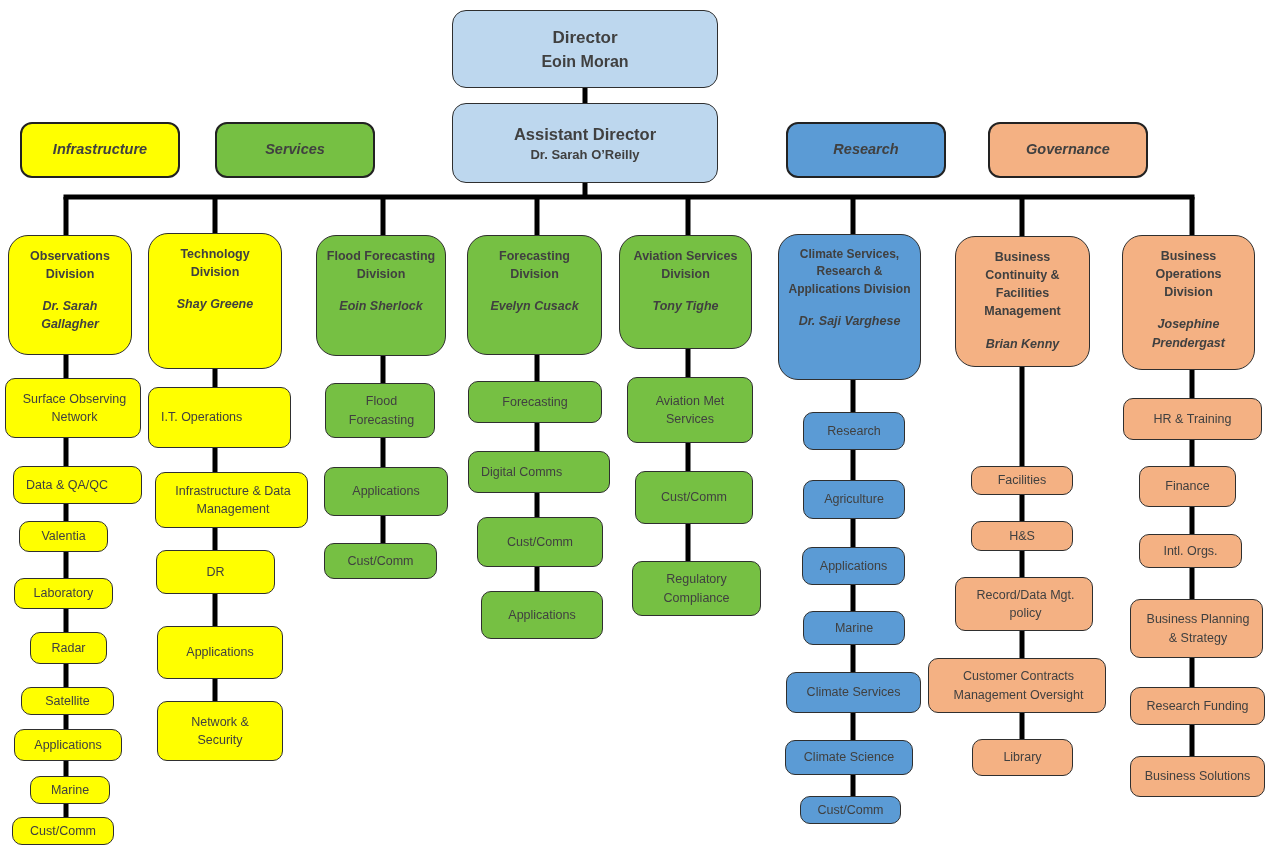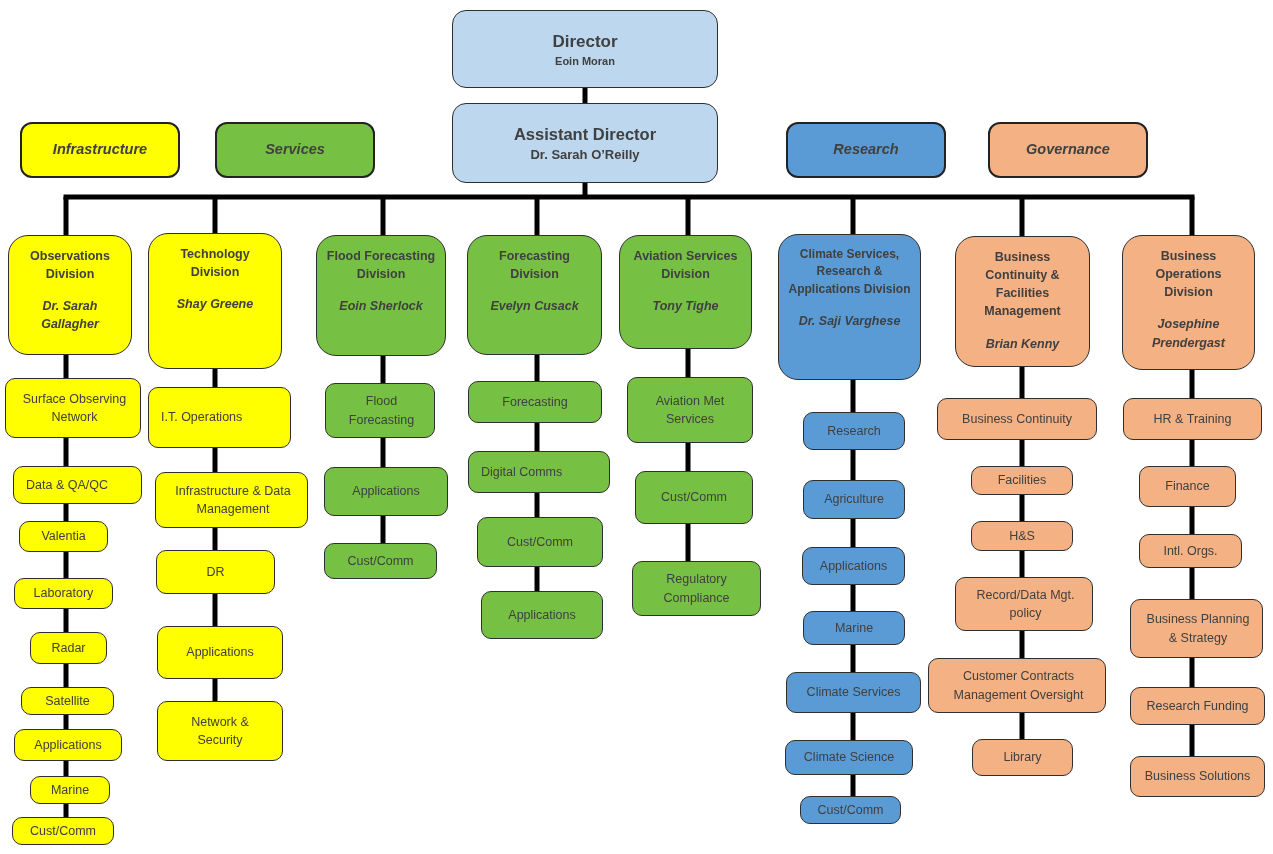--- a/index.html
+++ b/index.html
@@ -25,21 +25,21 @@
     padding-top:11px;font-weight:bold;
   }
   .division .d-title{font-weight:bold;}
   .division .d-person{font-weight:bold;font-style:italic;margin-top:14px;}
   .legend{
     border-radius:12px;border:2px solid #222;
     font-weight:bold;font-style:italic;font-size:14.5px;
   }
   .topbox{border-radius:14px;flex-direction:column;justify-content:center;border:1.8px solid #2f2f2f;}
   .topbox .t-role{font-weight:bold;font-size:17px;line-height:1.5;}
-  .topbox .t-name{font-weight:bold;font-size:11px;line-height:1.4;}
+  .topbox .t-name{font-weight:bold;font-size:16px;line-height:1.4;}
 </style>
 </head>
 <body>
 
 <div class="canvas">
 
   <svg class="wires" width="1273" height="854" viewBox="0 0 1273 854">
     <line x1="585" y1="80" x2="585" y2="197" stroke="#000" stroke-width="5"></line>
     <line x1="63.5" y1="197" x2="1194.5" y2="197" stroke="#000" stroke-width="5"></line>
     <line x1="66" y1="197" x2="66" y2="825" stroke="#000" stroke-width="5"></line>
@@ -129,21 +129,20 @@
   <div class="node c-green" style="left:632px;top:561px;width:129px;height:55px">Regulatory Compliance</div>
 
   <div class="node c-blue" style="left:803px;top:412px;width:102px;height:38px">Research</div>
   <div class="node c-blue" style="left:803px;top:480px;width:102px;height:39px">Agriculture</div>
   <div class="node c-blue" style="left:802px;top:547px;width:103px;height:38px">Applications</div>
   <div class="node c-blue" style="left:803px;top:611px;width:102px;height:34px">Marine</div>
   <div class="node c-blue" style="left:786px;top:672px;width:135px;height:41px">Climate Services</div>
   <div class="node c-blue" style="left:785px;top:740px;width:128px;height:35px">Climate Science</div>
   <div class="node c-blue" style="left:800px;top:796px;width:101px;height:28px">Cust/Comm</div>
 
-  <div class="node c-orange" style="left:937px;top:398px;width:160px;height:42px">Business Continuity</div>
   <div class="node c-orange" style="left:971px;top:466px;width:102px;height:29px">Facilities</div>
   <div class="node c-orange" style="left:971px;top:521px;width:102px;height:30px">H&amp;S</div>
   <div class="node c-orange left" style="left:955px;top:577px;width:138px;height:54px">Record/Data Mgt. policy</div>
   <div class="node c-orange left" style="left:928px;top:658px;width:178px;height:55px">Customer Contracts Management Oversight</div>
   <div class="node c-orange" style="left:972px;top:739px;width:101px;height:37px">Library</div>
 
   <div class="node c-orange" style="left:1123px;top:398px;width:139px;height:42px">HR &amp; Training</div>
   <div class="node c-orange" style="left:1139px;top:466px;width:97px;height:41px">Finance</div>
   <div class="node c-orange" style="left:1139px;top:534px;width:103px;height:34px">Intl. Orgs.</div>
   <div class="node c-orange left" style="left:1130px;top:599px;width:133px;height:59px">Business Planning &amp; Strategy</div>

